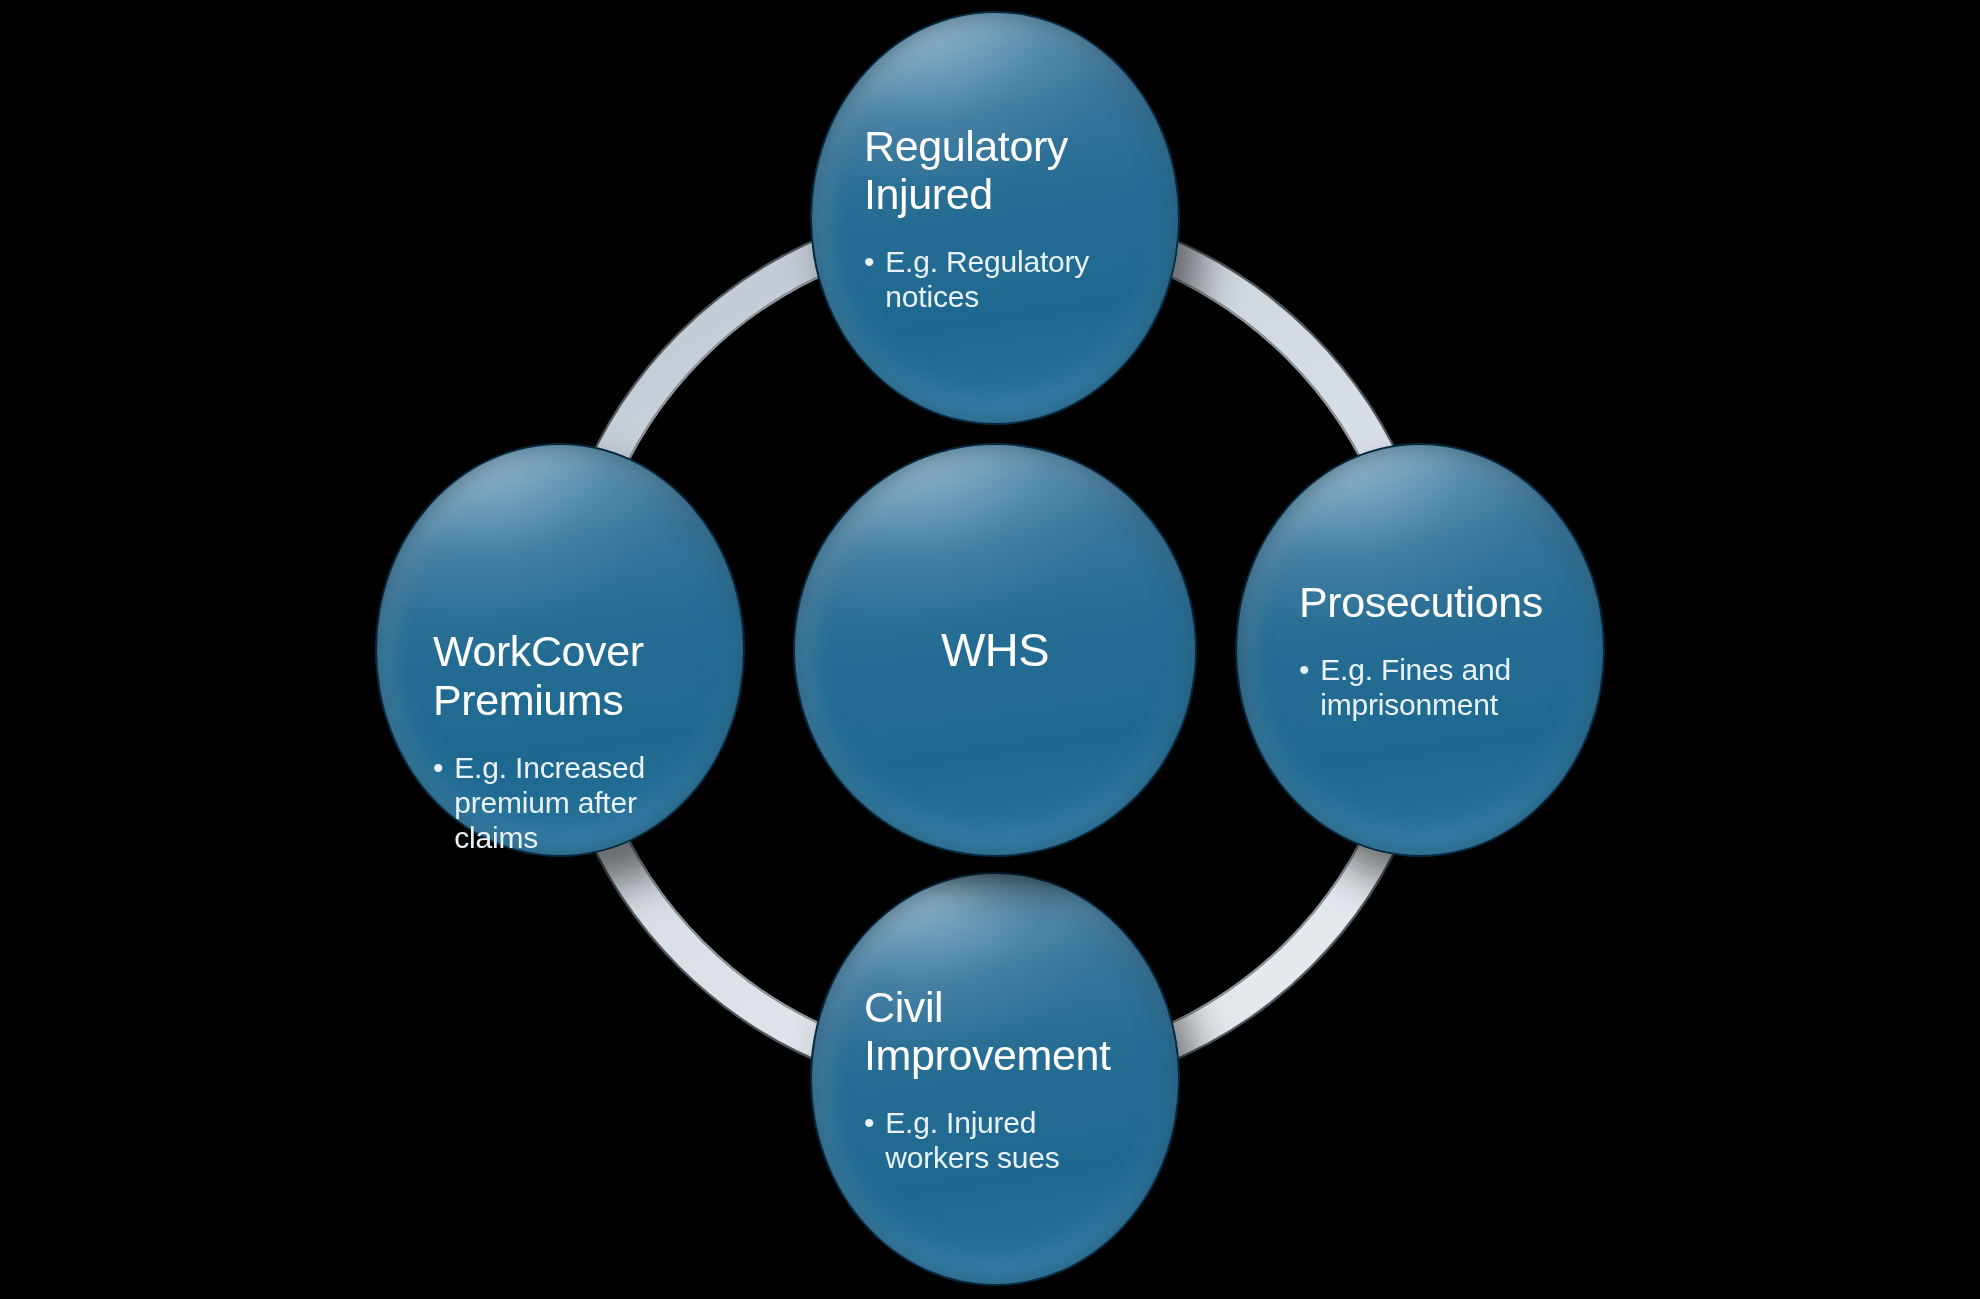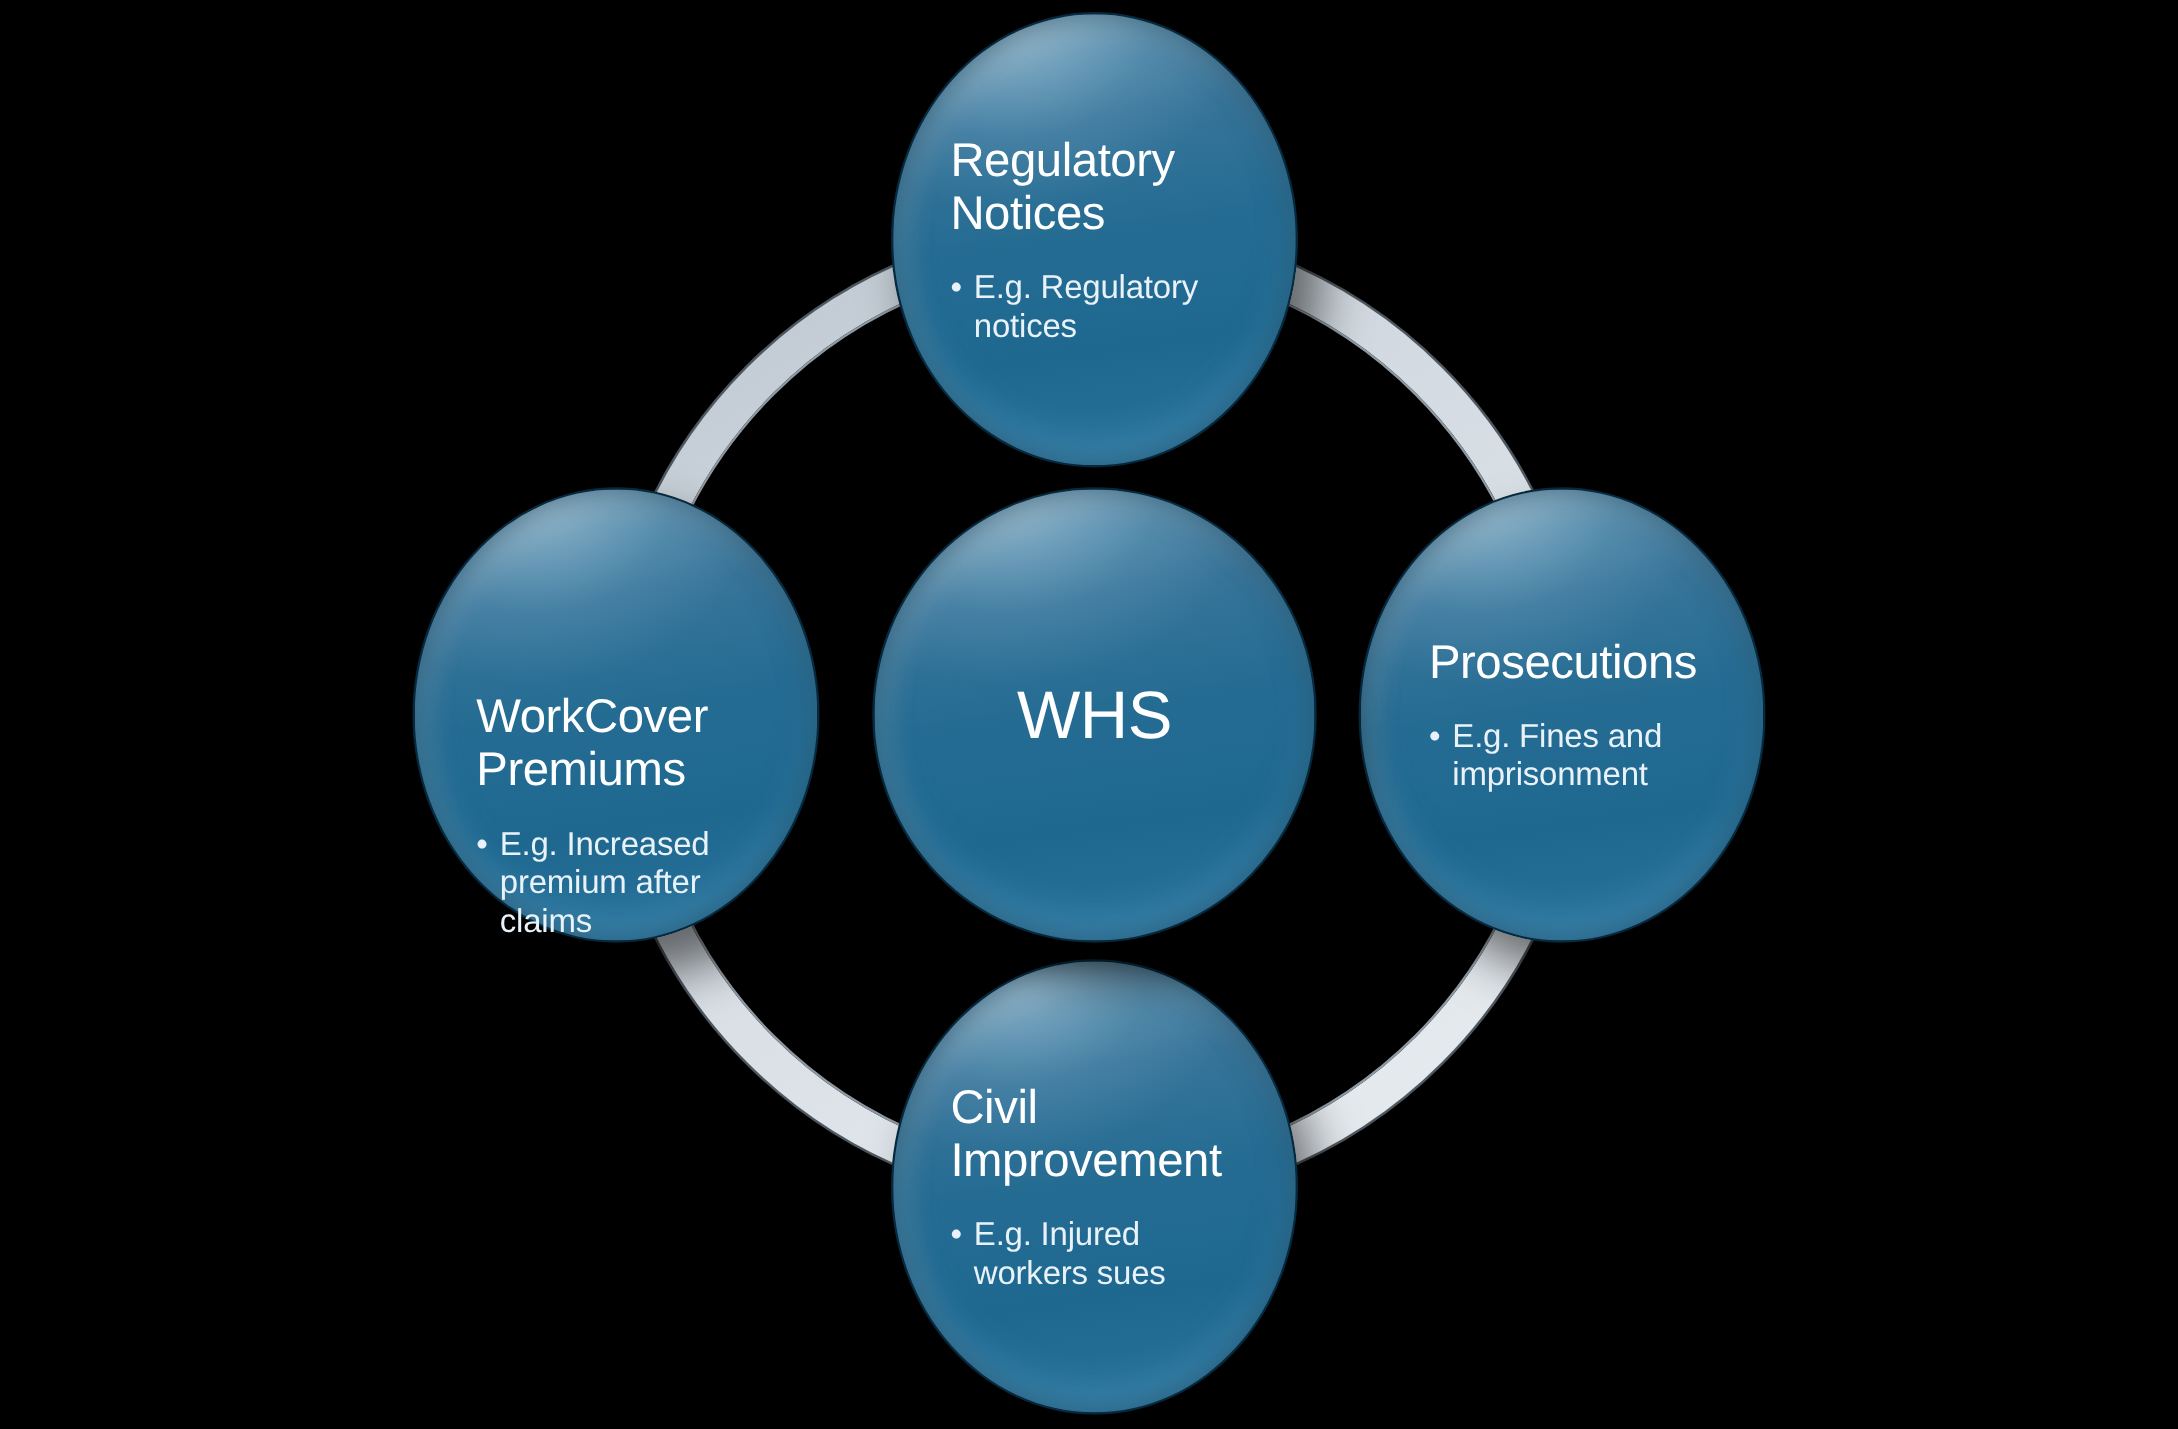--- a/index.html
+++ b/index.html
@@ -44,21 +44,21 @@
     display:flex; gap:11px; align-items:flex-start;
     font-size:30px; line-height:1.17; color:#e9f2f8; letter-spacing:-0.2px;
   }
   .dot { flex:0 0 auto; }
 
   .node-center {
     left:793px; top:443px; width:404px; height:414px;
     justify-content:center;
   }
   .center-title {
-    font-size:61px; line-height:1.15; color:#ffffff;
+    font-size:47px; line-height:1.15; color:#ffffff;
     text-align:center; letter-spacing:-0.5px; font-weight:400;
   }
 </style>
 </head>
 <body>
 
 <div class="canvas">
 
   <svg class="ring-svg" width="1980" height="1299" viewBox="0 0 1980 1299" aria-hidden="true">
     <defs>
@@ -68,21 +68,21 @@
         <stop offset="1" stop-color="#e4e9ee"></stop>
       </linearGradient>
     </defs>
     <circle cx="995" cy="650" r="447.5" fill="none" stroke="#4e575f" stroke-width="2.5"></circle>
     <circle cx="995" cy="650" r="430" fill="none" stroke="url(#ringGrad)" stroke-width="33"></circle>
     <circle cx="995" cy="650" r="412.5" fill="none" stroke="#8f99a3" stroke-width="2"></circle>
   </svg>
 
   <div class="node node-outer node-top">
     <div class="node-text">
-      <div class="title">Regulatory Notices</div>
+      <div class="title">Regulatory Injured</div>
       <div class="bullet">
         <span class="dot">•</span>
         <span class="btext">E.g. Regulatory notices</span>
       </div>
     </div>
   </div>
 
   <div class="node node-outer node-right">
     <div class="node-text">
       <div class="title">Prosecutions</div>

